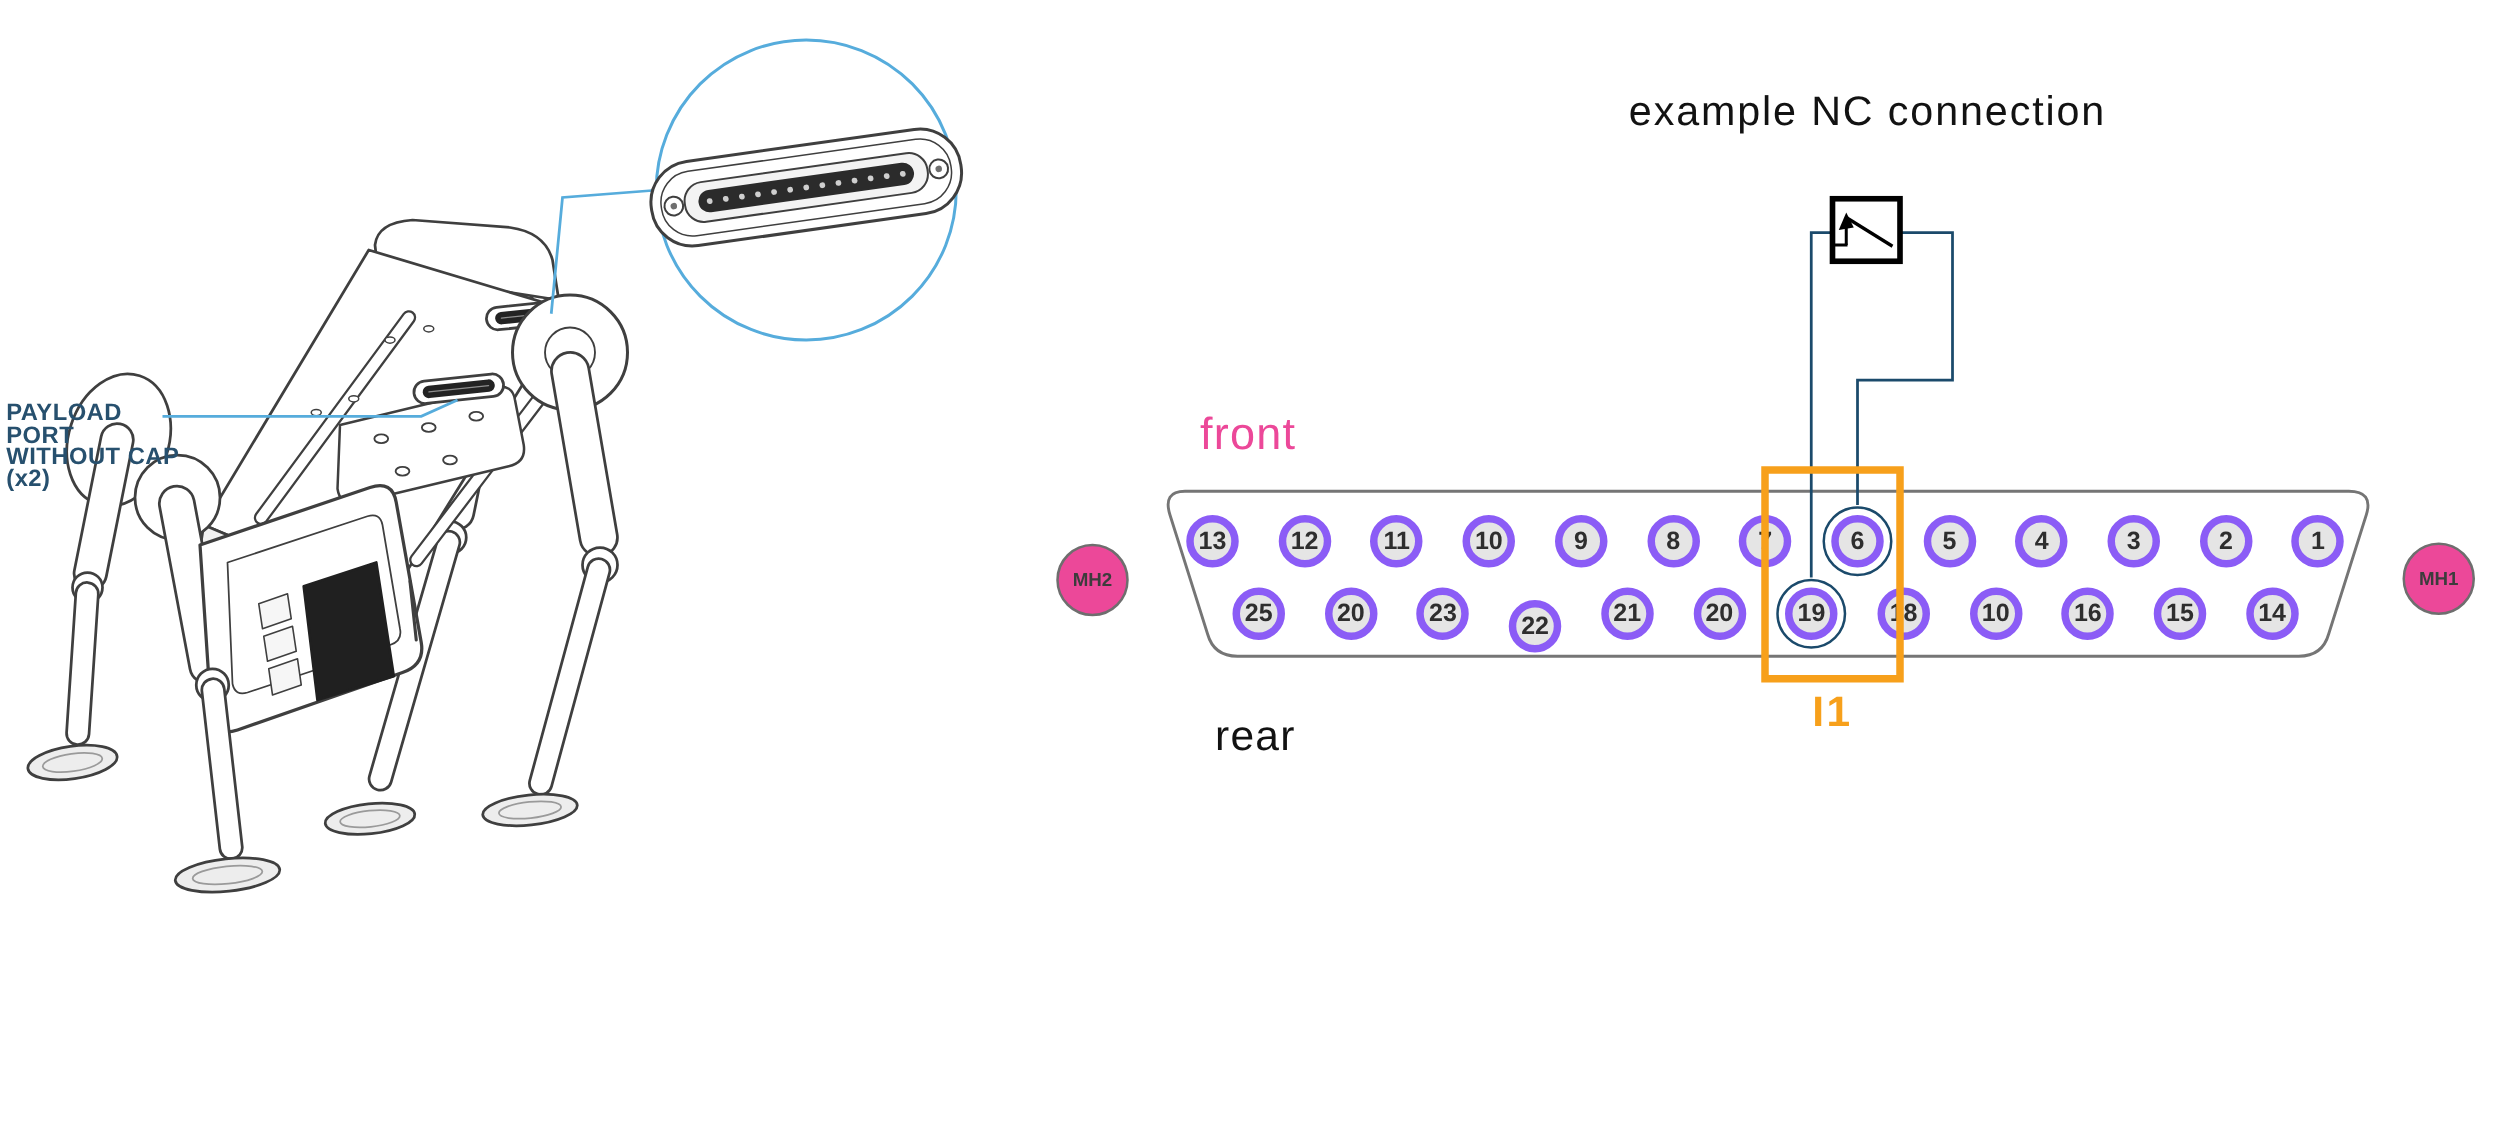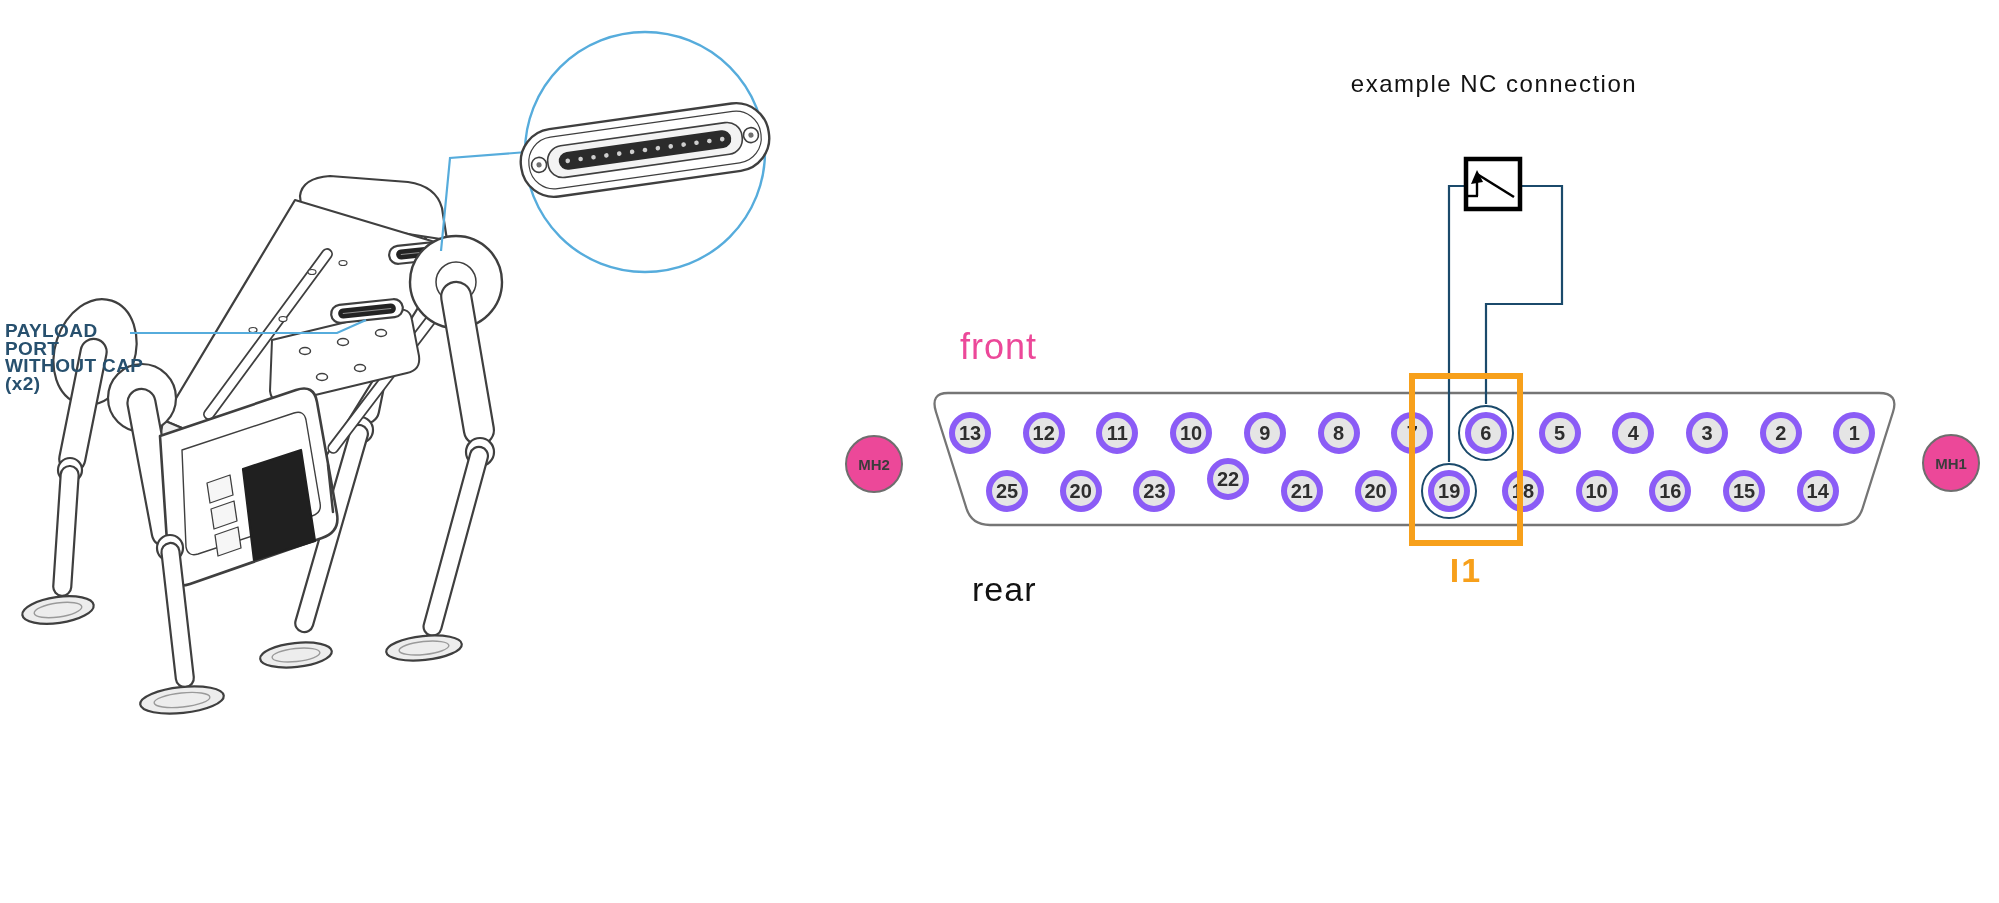--- a/index.html
+++ b/index.html
@@ -4,21 +4,21 @@
 <style>
   html,body{margin:0;padding:0;background:#ffffff;}
   #app{position:relative;width:1999px;height:903px;background:#ffffff;overflow:hidden;
        font-family:"Liberation Sans",sans-serif;}
   svg{position:absolute;left:0;top:0;}
   .abs{position:absolute;}
   
   #port-label{left:5px;top:322px;width:150px;color:#27506E;font-weight:bold;
               font-size:19px;line-height:17.5px;letter-spacing:.4px;z-index:5;}
   
-  #diagram-title{left:1298px;top:70px;width:392px;text-align:center;font-size:24px;
+  #diagram-title{left:1298px;top:70px;width:392px;text-align:center;font-size:33px;
                  letter-spacing:1.5px;color:#121212;font-weight:500;z-index:5;}
   #front-label{left:960px;top:326px;font-size:36px;letter-spacing:1px;color:#ec4899;font-weight:500;z-index:5;}
   #rear-label{left:972px;top:570px;font-size:34px;letter-spacing:1px;color:#121212;font-weight:500;z-index:5;}
   
   .pin{position:absolute;width:42px;height:42px;border:6px solid #8b5cf6;border-radius:50%;
        background:#e5e5e5;display:flex;align-items:center;justify-content:center;
        font-size:20px;font-weight:bold;color:#2e2e2e;box-sizing:border-box;z-index:3;}
   .mh{position:absolute;width:58px;height:58px;border:2px solid #6e6e6e;border-radius:50%;
       background:#ec4899;display:flex;align-items:center;justify-content:center;
       font-size:15px;font-weight:bold;color:#3c3c3c;box-sizing:border-box;z-index:3;}
@@ -176,21 +176,21 @@
       <div class="pin" style="left: 1391.2px; top: 412px;">7</div>
       <div class="pin" style="left: 1464.9px; top: 412px;">6</div>
       <div class="pin" style="left: 1538.6px; top: 412px;">5</div>
       <div class="pin" style="left: 1612.3px; top: 412px;">4</div>
       <div class="pin" style="left: 1686px; top: 412px;">3</div>
       <div class="pin" style="left: 1759.7px; top: 412px;">2</div>
       <div class="pin" style="left: 1833.4px; top: 412px;">1</div>
       <div class="pin" style="left: 986px; top: 470px;">25</div>
       <div class="pin" style="left: 1059.7px; top: 470px;">20</div>
       <div class="pin" style="left: 1133.4px; top: 470px;">23</div>
-      <div class="pin" style="left: 1207.1px; top: 458px;">22</div>
+      <div class="pin" style="left: 1207.1px; top: 480px;">22</div>
       <div class="pin" style="left: 1280.8px; top: 470px;">21</div>
       <div class="pin" style="left: 1354.5px; top: 470px;">20</div>
       <div class="pin" style="left: 1428.2px; top: 470px;">19</div>
       <div class="pin" style="left: 1501.9px; top: 470px;">18</div>
       <div class="pin" style="left: 1575.6px; top: 470px;">10</div>
       <div class="pin" style="left: 1649.3px; top: 470px;">16</div>
       <div class="pin" style="left: 1723px; top: 470px;">15</div>
       <div class="pin" style="left: 1796.7px; top: 470px;">14</div>
       <div class="ring" style="left: 1457.9px; top: 405px; height: 56px; width: 56px;"></div>
       <div class="ring" style="left: 1421.2px; top: 463px; height: 56px; width: 56px;"></div>

